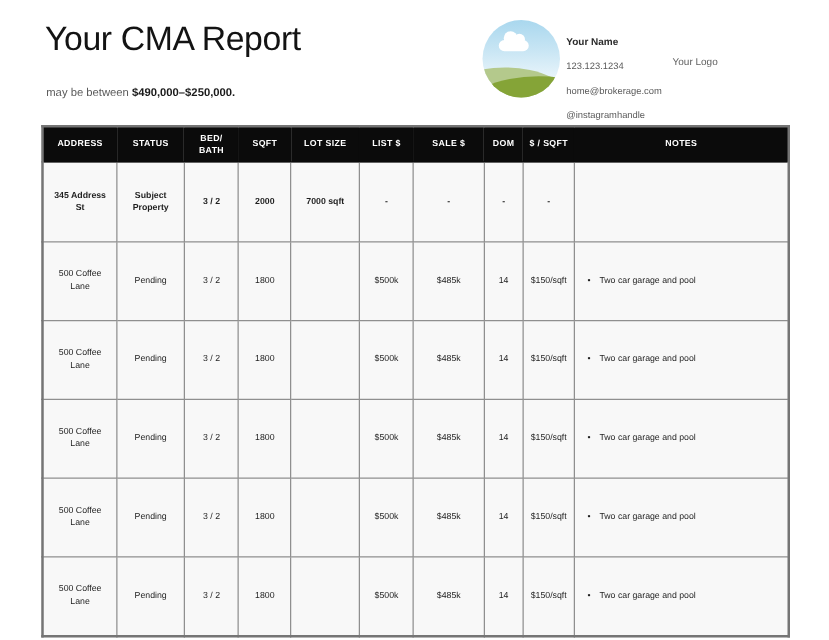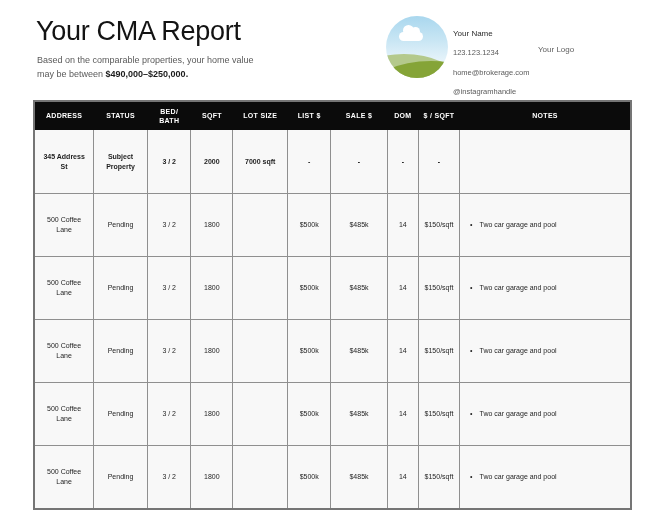--- a/index.html
+++ b/index.html
@@ -46,21 +46,21 @@
   .hill-back {
     position: absolute; left: -34px; top: 38px;
     width: 104px; height: 52px; background: #b4c98c; border-radius: 50%;
   }
   .hill-front {
     position: absolute; left: -16px; top: 45px;
     width: 122px; height: 58px; background: #85a437; border-radius: 50%;
   }
 
   .contact { position: absolute; left: 453px; top: 29px; }
-  .contact-name { font-size: 8px; font-weight: 400; color: #2b2b2b; margin-bottom: 5px; }
+  .contact-name { font-size: 8px; font-weight: 700; color: #2b2b2b; margin-bottom: 5px; }
   .contact-line { font-size: 7.5px; color: #5a5a5a; line-height: 9.5px; margin-top: 10px; }
 
   .logo-label {
     position: absolute; left: 538px; top: 45px;
     font-size: 8px; color: #5f5f5f;
   }
 
   
   table.cma-table {
     position: absolute; left: 33px; top: 100px;
@@ -90,21 +90,21 @@
   td.notes-cell { text-align: left; padding-left: 10px; }
   .bullet { margin-right: 7px; }
 </style>
 </head>
 <body>
 
 <div class="title-block">
   <h1 class="report-title">Your CMA Report</h1>
 </div>
 
-<div class="subtitle"><span>Based on the comparable properties, your home value</span><br><span>may be between </span><b>$490,000–$250,000.</b></div>
+<div class="subtitle"><br><span>may be between </span><b>$490,000–$250,000.</b></div>
 
 <div class="avatar">
   <div class="hill-back"></div>
   <div class="hill-front"></div>
   <div class="cloud"></div>
 </div>
 
 <div class="contact">
   <div class="contact-name">Your Name</div>
   <div class="contact-line">123.123.1234</div>

